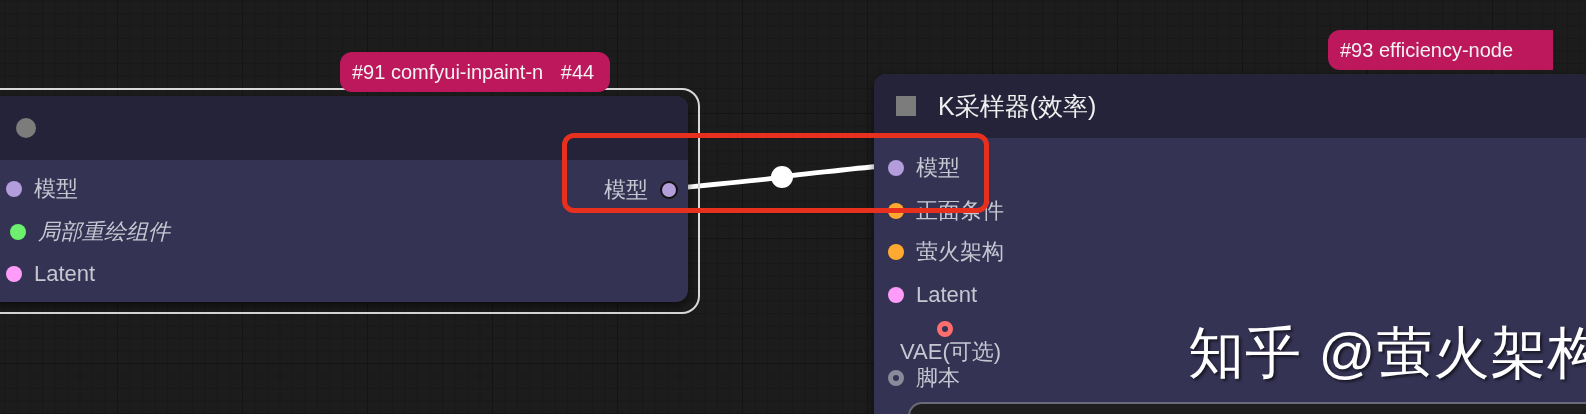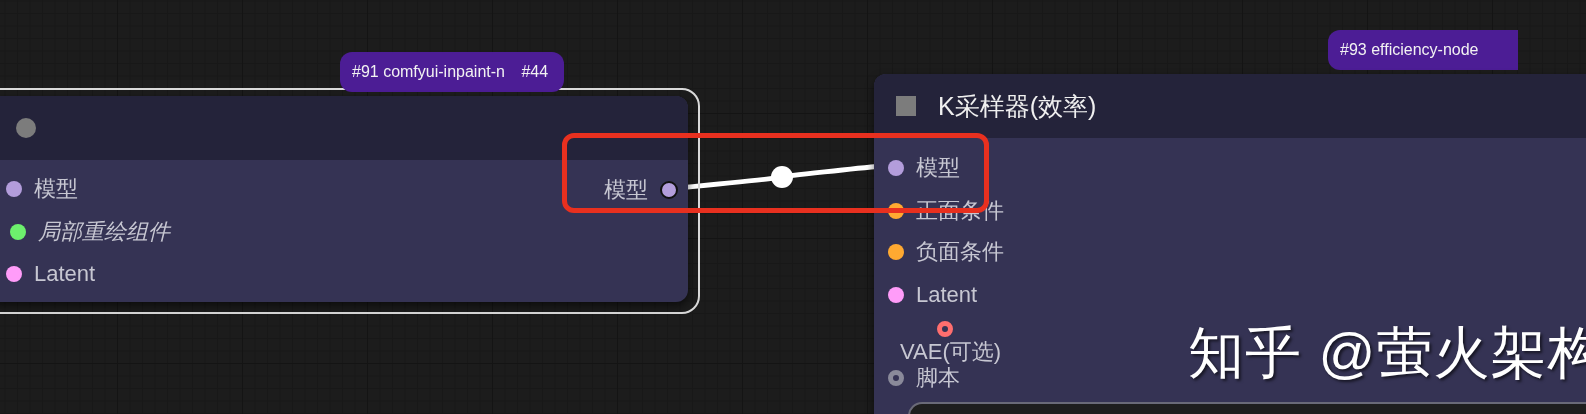--- a/index.html
+++ b/index.html
@@ -12,22 +12,22 @@
       linear-gradient(to right, #181818 1px, transparent 1px),
       linear-gradient(to bottom, #181818 1px, transparent 1px);
     background-size: 125px 125px, 125px 125px, 12.5px 12.5px, 12.5px 12.5px;
     background-position: -8px -12px, -8px -12px, -8px -12px, -8px -12px;
     font-family: "Liberation Sans", "DejaVu Sans", sans-serif;
   }
   .canvas { position: absolute; inset: 0; }
 
   
   .badge {
-    position: absolute; background: #4c1d95; color: #f2f2f2;
-    font-size: 16px; padding: 0 12px; height: 40px; line-height: 40px;
+    position: absolute; background: #be185d; color: #f2f2f2;
+    font-size: 20px; padding: 0 12px; height: 40px; line-height: 40px;
     border-radius: 12px; white-space: nowrap;
   }
 
   
   .select-outline {
     position: absolute; left: -20px; top: 88px; width: 720px; height: 226px;
     border: 2px solid #d9d9d9; border-radius: 18px; box-sizing: border-box;
   }
 
   .node {
@@ -122,21 +122,21 @@
     <div class="slot" style="left:14px; top:79px;">
       <span class="dot" style="background:#b39ddb;"></span>
       <span class="lbl">模型</span>
     </div>
     <div class="slot" style="left:14px; top:122px;">
       <span class="dot" style="background:#ffa931;"></span>
       <span class="lbl">正面条件</span>
     </div>
     <div class="slot" style="left:14px; top:163px;">
       <span class="dot" style="background:#ffa931;"></span>
-      <span class="lbl">负面条件</span>
+      <span class="lbl">萤火架构</span>
     </div>
     <div class="slot" style="left:14px; top:206px;">
       <span class="dot" style="background:#ff9cf9;"></span>
       <span class="lbl">Latent</span>
     </div>
     <div class="slot" style="left:14px; top:247px;flex-direction:column;">
       <span class="dot ring" style="border-color:#ff6e6e;"></span>
       <span class="lbl">VAE(可选)</span>
     </div>
     <div class="slot" style="left:14px; top:289px;">

